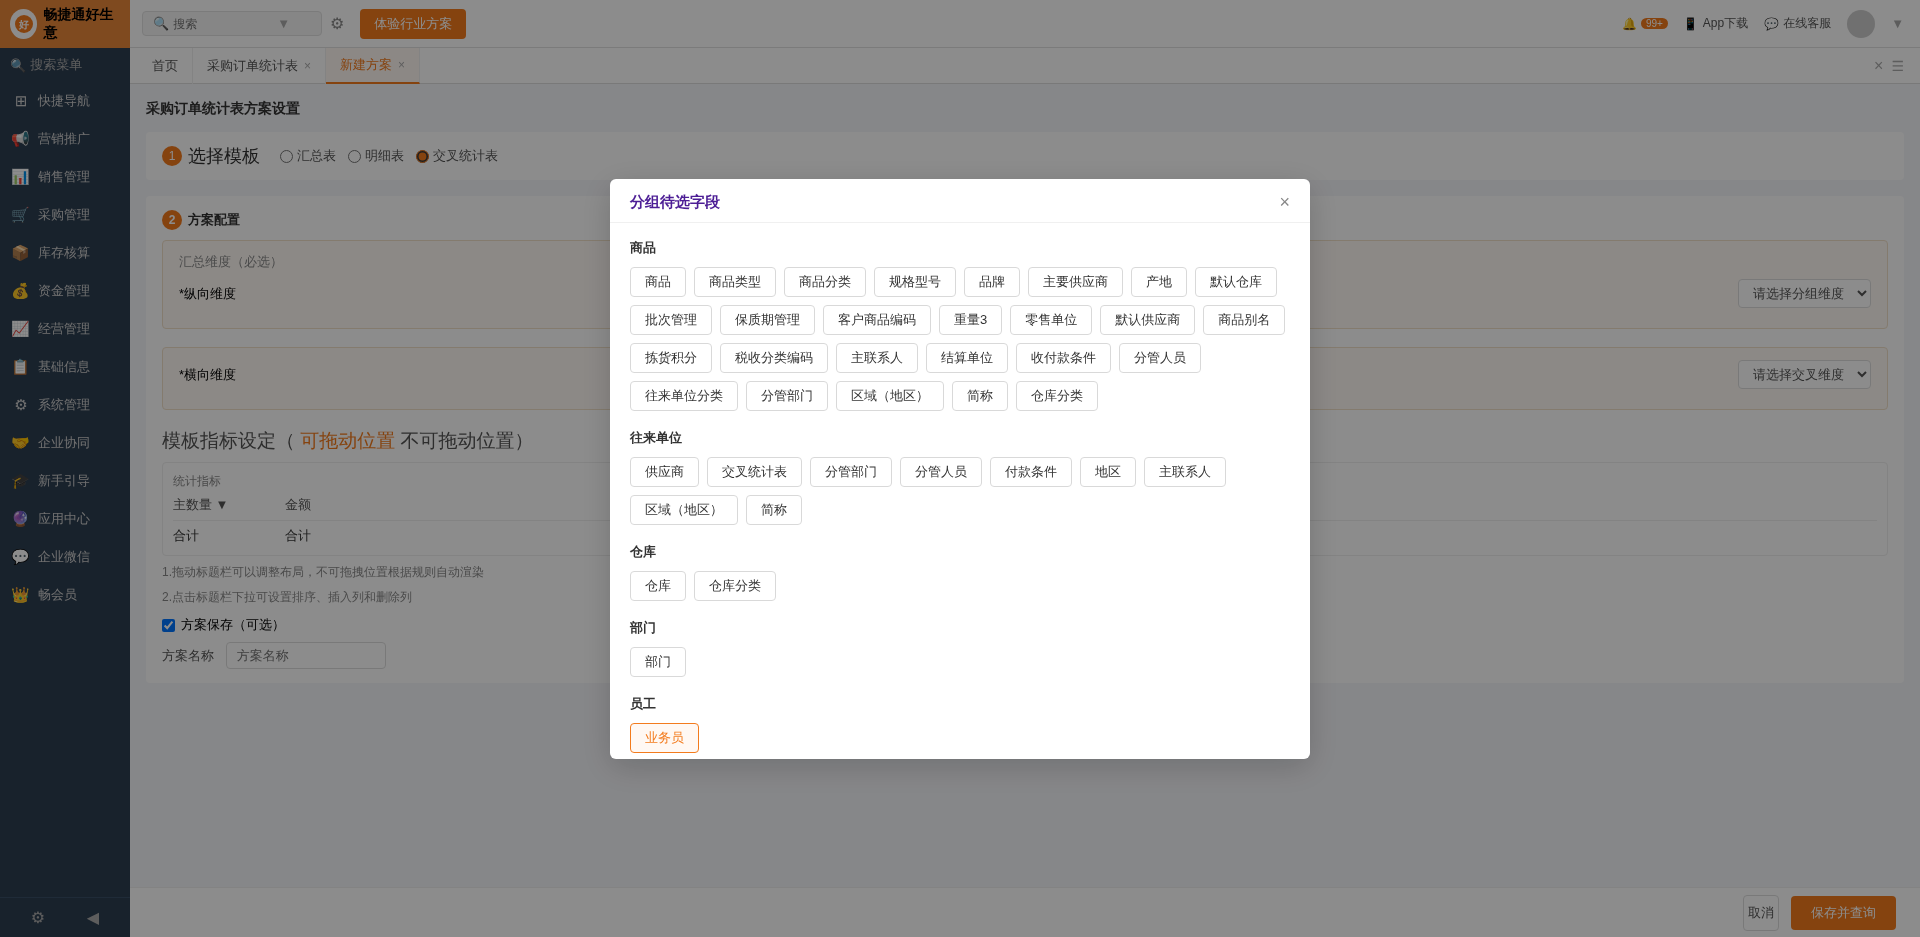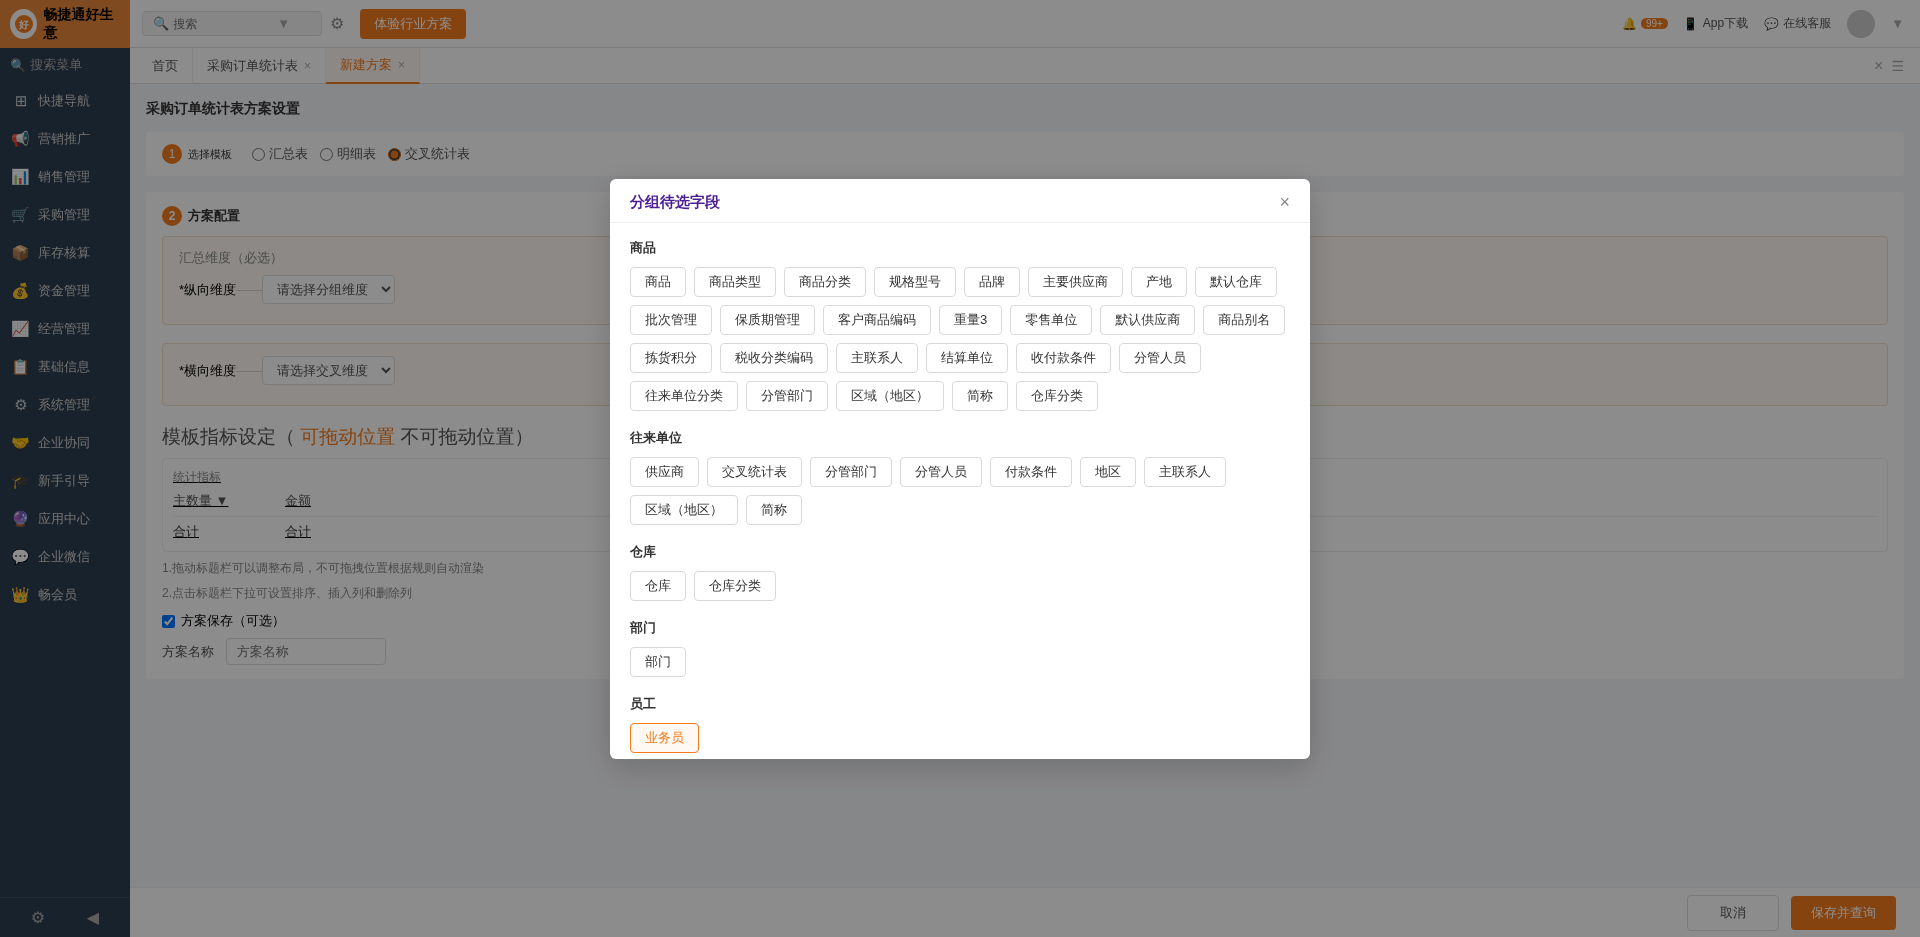--- a/index.html
+++ b/index.html
@@ -48,21 +48,21 @@
       position: fixed; left: 130px; top: 84px; right: 0; bottom: 0; background: #f5f6fa; overflow-y: auto; padding: 16px;
     }
 
     
     .page-title { font-size: 14px; color: #333; margin-bottom: 14px; font-weight: bold; }
 
     
     .steps { display: flex; align-items: center; margin-bottom: 16px; background: #fff; padding: 12px 16px; border-radius: 4px; }
     .step-item { display: flex; align-items: center; gap: 6px; margin-right: 20px; }
     .step-num { width: 20px; height: 20px; border-radius: 50%; background: #f37b1d; color: #fff; font-size: 12px; display: flex; align-items: center; justify-content: center; }
-    .step-label { font-size: 11px; color: #333; }
+    .step-label { font-size: 18px; color: #333; }
     .radio-group { display: flex; align-items: center; gap: 12px; }
     .radio-item { display: flex; align-items: center; gap: 4px; font-size: 13px; color: #555; cursor: pointer; }
     .radio-item input { accent-color: #f37b1d; }
 
     
     .section { background: #fff; border-radius: 4px; padding: 14px 16px; margin-bottom: 12px; }
     .section-title { font-size: 13px; color: #333; font-weight: bold; display: flex; align-items: center; gap: 6px; margin-bottom: 10px; }
     .section-step-num { width: 20px; height: 20px; border-radius: 50%; background: #f37b1d; color: #fff; font-size: 12px; display: flex; align-items: center; justify-content: center; }
 
     
@@ -93,29 +93,29 @@
     .tag-grid { display: flex; flex-wrap: wrap; gap: 8px; }
     .tag-item {
       border: 1px solid #d9d9d9; border-radius: 4px; padding: 5px 14px; font-size: 13px; color: #333; cursor: pointer; background: #fff; white-space: nowrap;
     }
     .tag-item.selected { border-color: #f37b1d; color: #f37b1d; background: #fff8f3; }
 
     
     .page-footer {
       position: fixed; left: 130px; bottom: 0; right: 0; height: 50px; background: #fff; display: flex; align-items: center; justify-content: flex-end; padding: 0 24px; gap: 12px; border-top: 1px solid #eee; z-index: 50;
     }
-    .btn-cancel { background: #fff; border: 1px solid #ddd; border-radius: 4px; padding: 8px 32px; font-size: 13px; cursor: pointer; color: #555; }
+    .btn-cancel { background: #fff; border: 1px solid #ddd; border-radius: 4px; padding: 8px 4px; font-size: 13px; cursor: pointer; color: #555; }
     .btn-primary { background: #f37b1d; color: #fff; border: none; border-radius: 4px; padding: 8px 20px; font-size: 13px; cursor: pointer; }
 
     
     .inner-section { background: #fffaf5; border: 1px solid #f0e0c8; border-radius: 4px; padding: 12px 16px; margin-bottom: 10px; }
     .inner-label { color: #888; font-size: 13px; margin-bottom: 8px; }
-    .inner-row { display: flex; align-items: center; margin-bottom: 8px; }
+    .inner-row { display: flex; align-items: center; margin-bottom: 8px; justify-content: space-between; }
     .inner-select { border: 1px solid #ddd; border-radius: 4px; padding: 5px 10px; font-size: 13px; color: #555; background: #fff; min-width: 120px; }
-    .table-area { background: #fff; border: 1px solid #eee; border-radius: 4px; padding: 10px; text-decoration: underline; }
+    .table-area { background: #fff; border: 1px solid #eee; border-radius: 4px; padding: 10px; }
     .table-header-row { display: flex; gap: 12px; font-size: 13px; color: #555; border-bottom: 1px solid #eee; padding-bottom: 6px; margin-bottom: 6px; }
     .table-data-row { display: flex; gap: 12px; font-size: 13px; color: #333; justify-content: space-between; }
     .col-w100 { width: 100px; }
     .col-flex { flex: 1; }
     .note-text { font-size: 12px; color: #888; margin-top: 8px; }
     .checkbox-row { display: flex; align-items: center; gap: 6px; margin-top: 10px; }
     .plan-name-input { border: 1px solid #ddd; border-radius: 4px; padding: 5px 10px; font-size: 13px; width: 160px; }
   </style>
 </head>
 <body>

